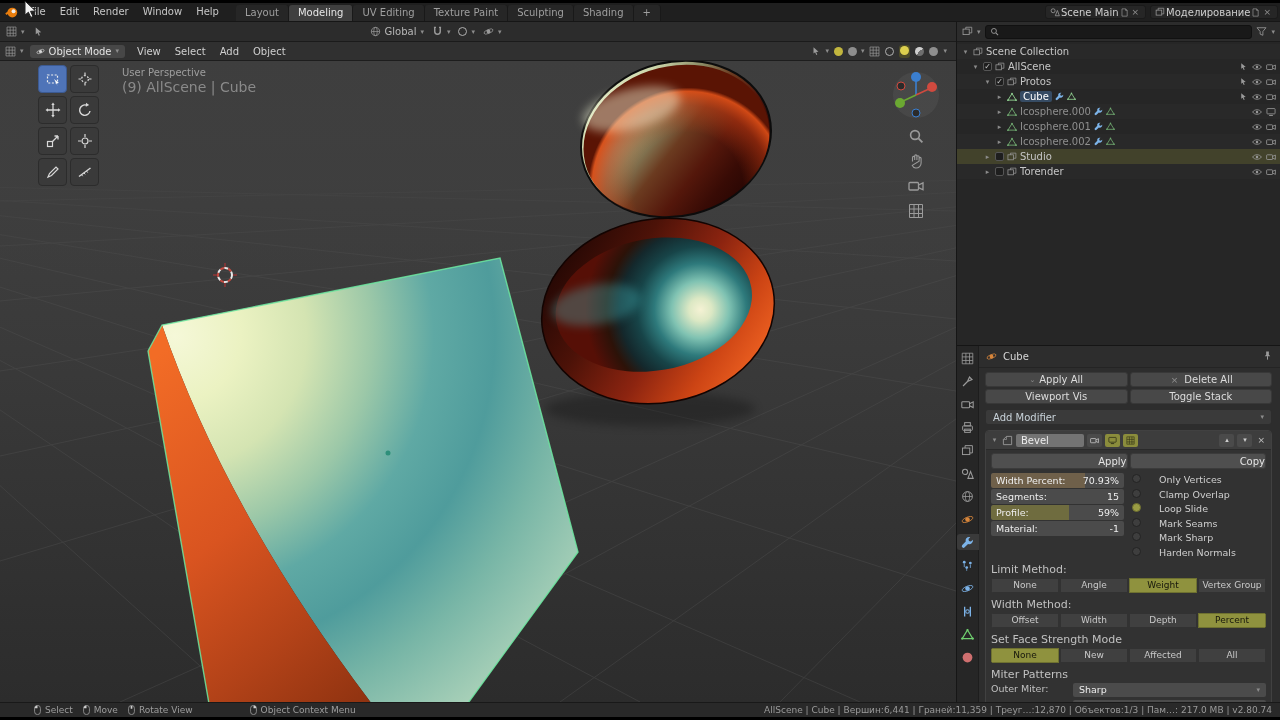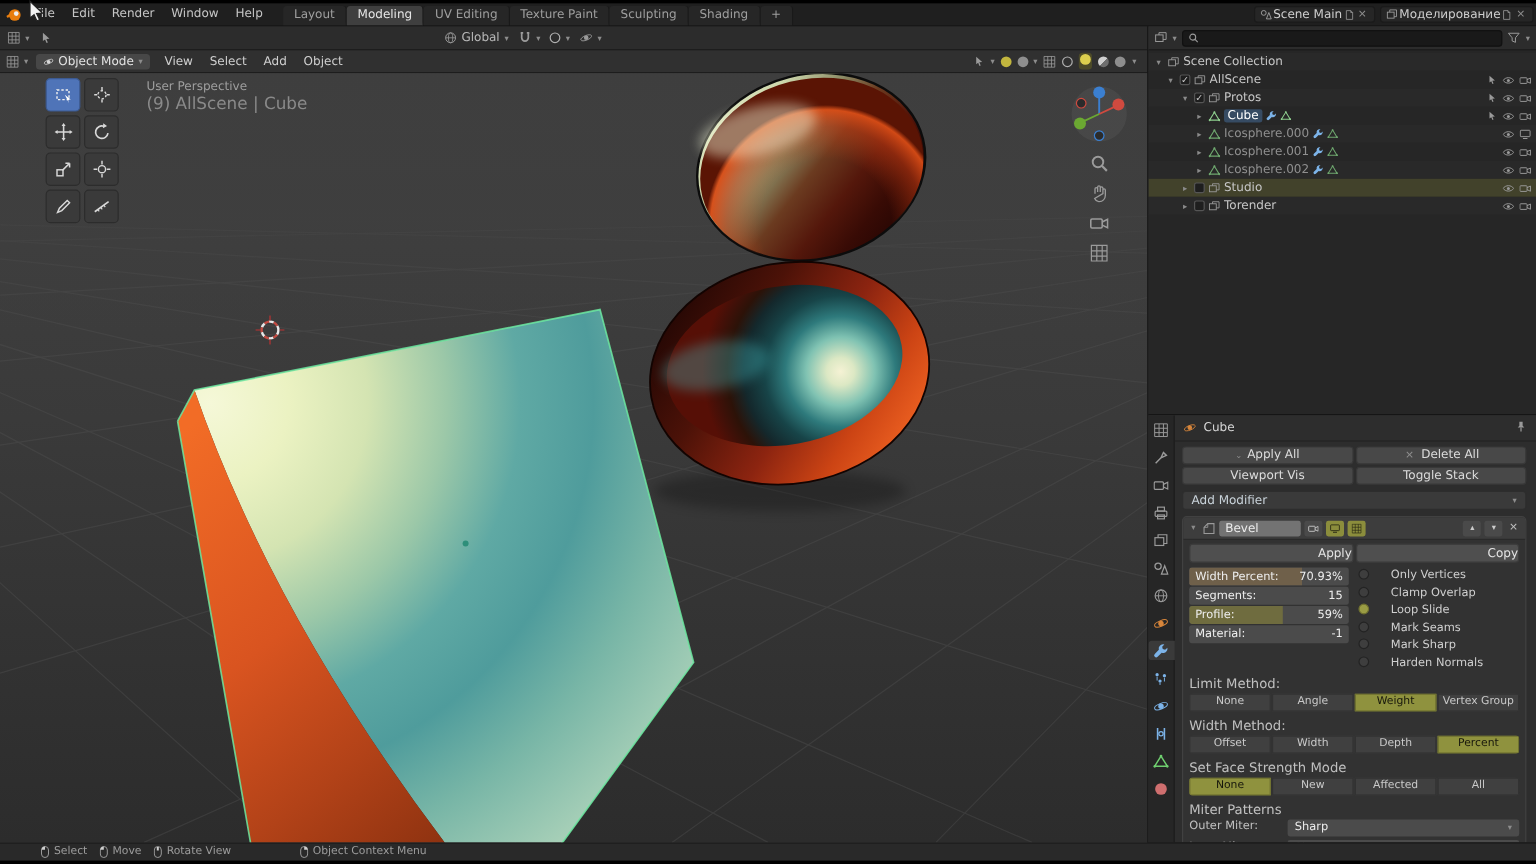--- a/index.html
+++ b/index.html
@@ -998,16 +998,17 @@
           </svg>
         <span>Rotate View</span>
       </span>
       <span class="hint gap80">
         <svg class="mouse" viewBox="0 0 8 12">
             <rect x="0.5" y="0.5" width="7" height="11" rx="3.5" fill="none" stroke="#9a9a9a"></rect>
             <path d="M7.4 3.8 a3.4 3.4 0 0 0 -3.4 -3.2 V3.8 Z" fill="#cfcfcf"></path>
           </svg>
         <span>Object Context Menu</span>
       </span>
+      <span class="sb-stats">AllScene | Cube | Вершин:6,441 | Граней:11,359 | Треуг…:12,870 | Объектов:1/3 | Пам…: 217.0 MB | v2.80.74</span>
     </div>
 
   </div>
 </div>
 
 </body></html>

